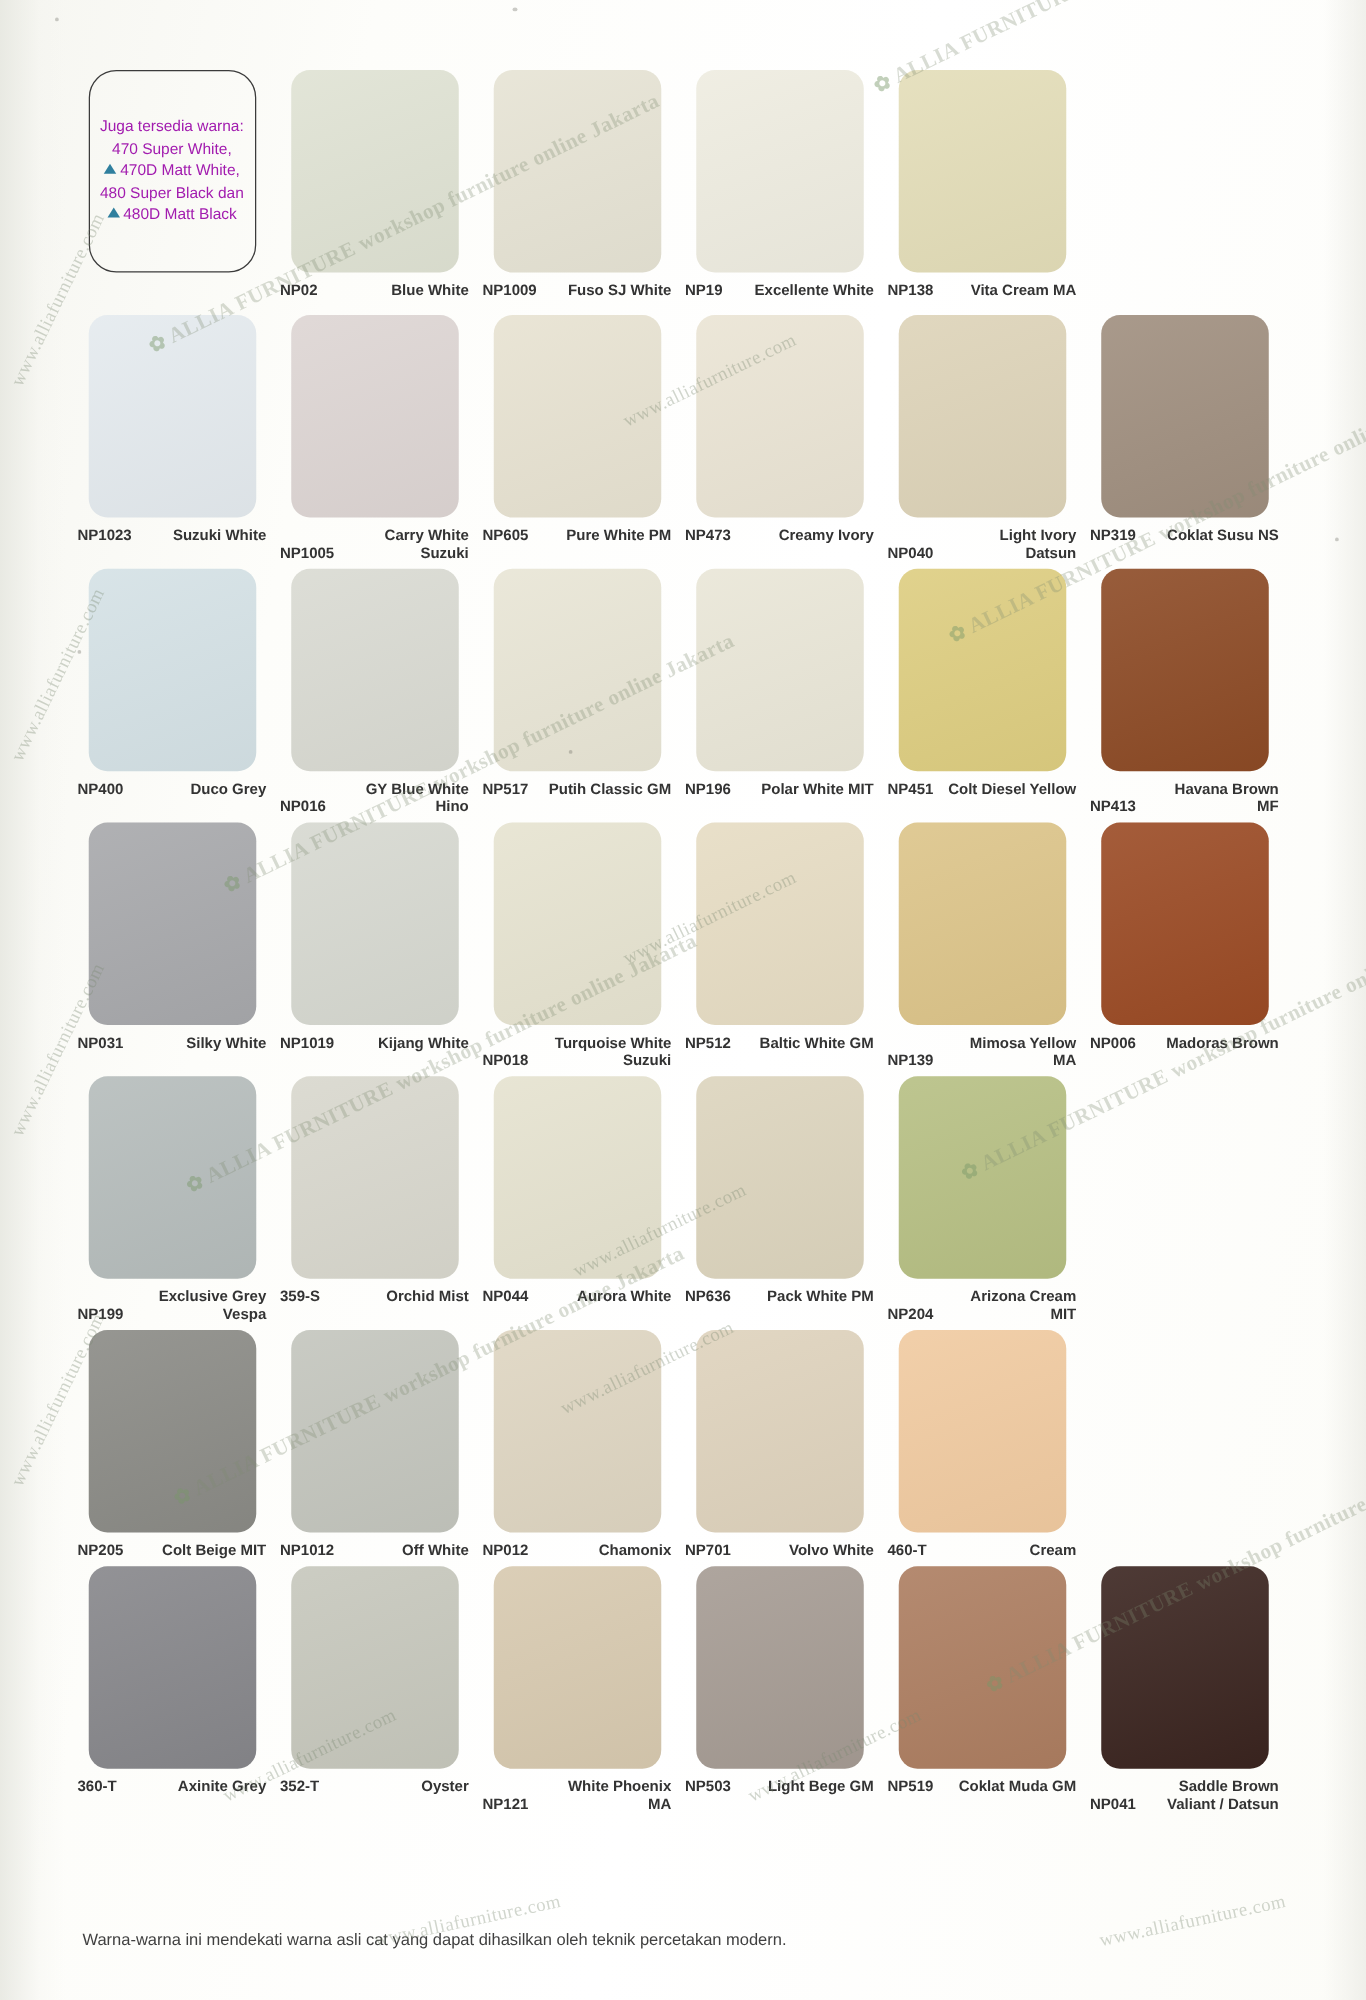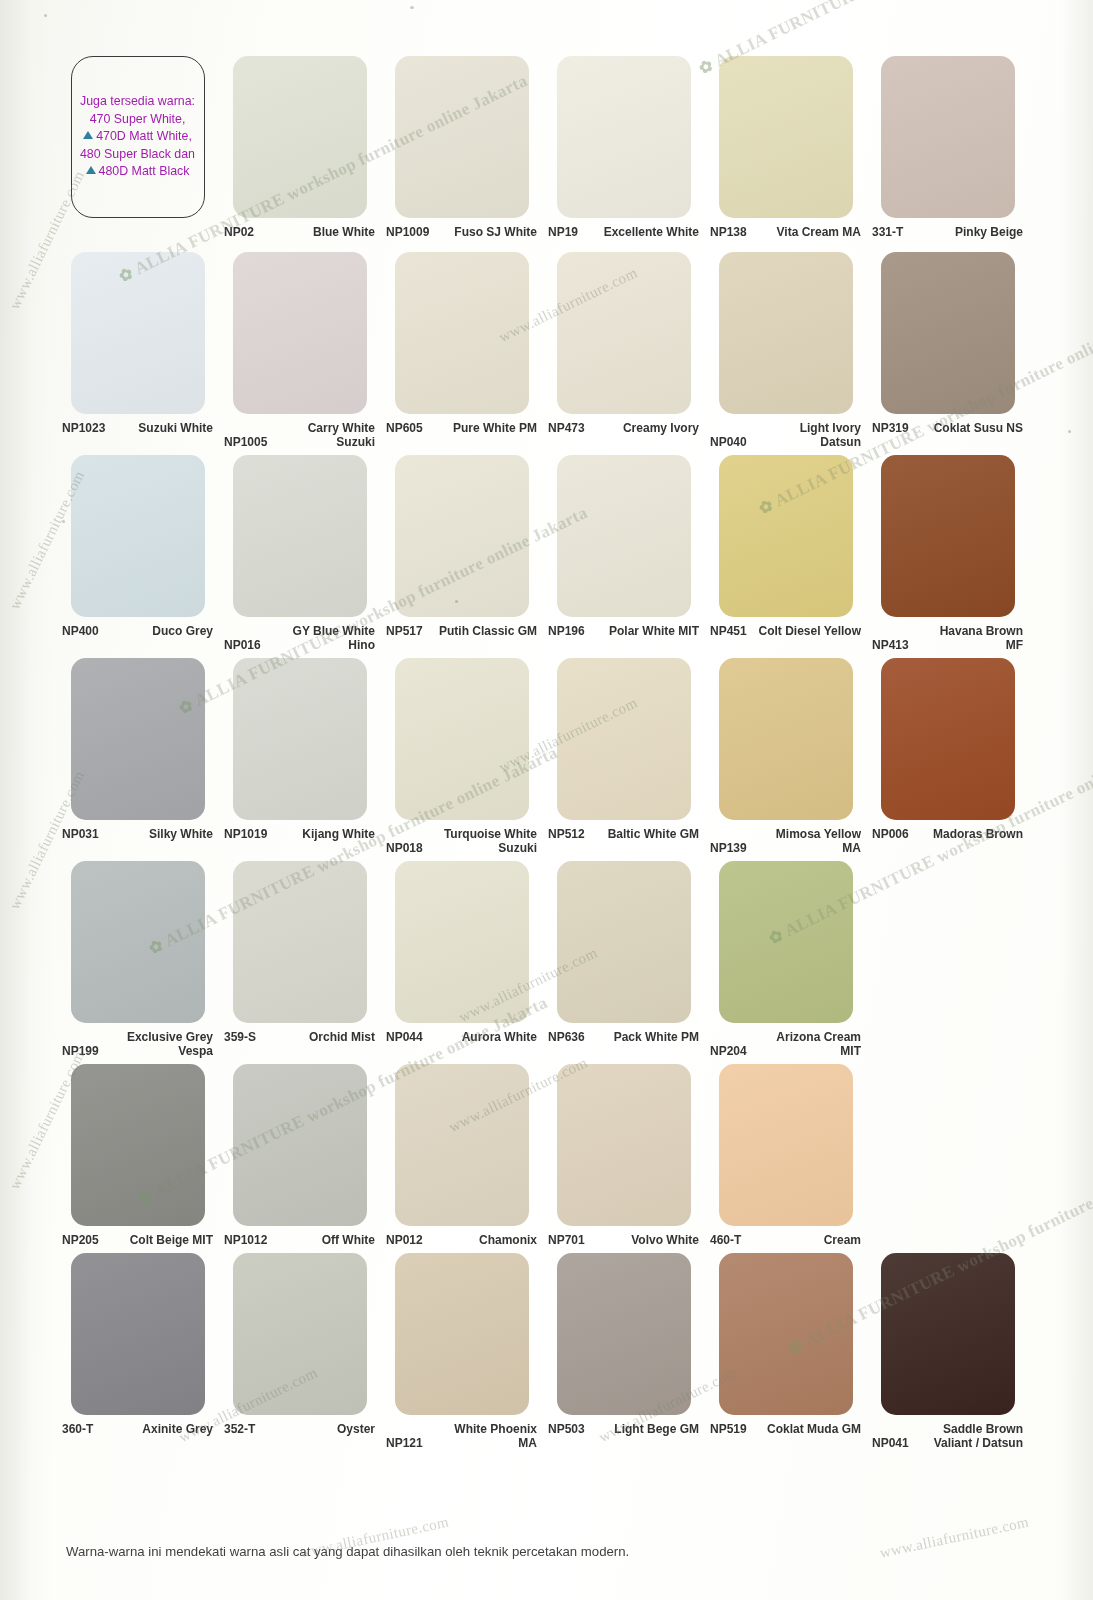--- a/index.html
+++ b/index.html
@@ -241,27 +241,20 @@
           <span class="name">Excellente White</span>
         </div>
       </div>
       <div class="cell">
         <div class="swatch" style="background: rgb(227, 221, 184);"></div>
         <div class="labels">
           <span class="code">NP138</span>
           <span class="name">Vita Cream MA</span>
         </div>
       </div>
-      <div class="cell">
-        <div class="swatch" style="background: rgb(207, 192, 181);"></div>
-        <div class="labels">
-          <span class="code">331-T</span>
-          <span class="name">Pinky Beige</span>
-        </div>
-      </div>
     </div>
     <div class="row">
       <div class="cell">
         <div class="swatch" style="background: rgb(228, 234, 238);"></div>
         <div class="labels">
           <span class="code">NP1023</span>
           <span class="name">Suzuki White</span>
         </div>
       </div>
       <div class="cell">

